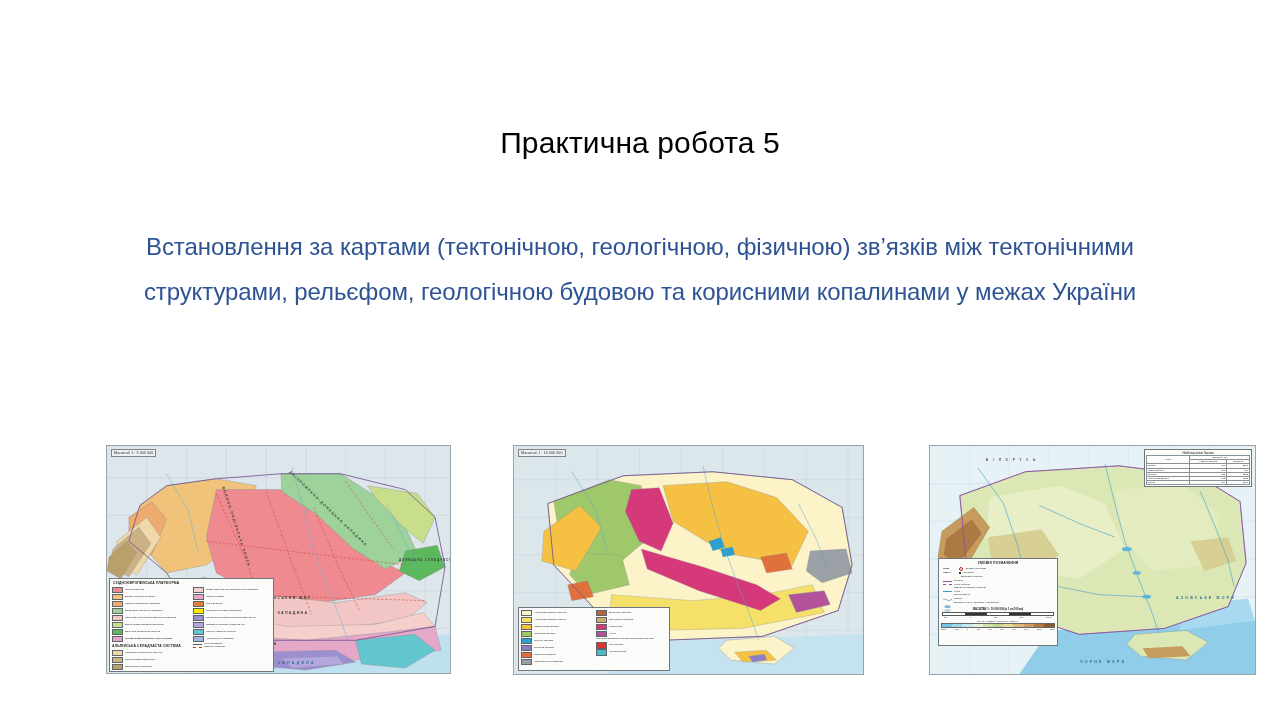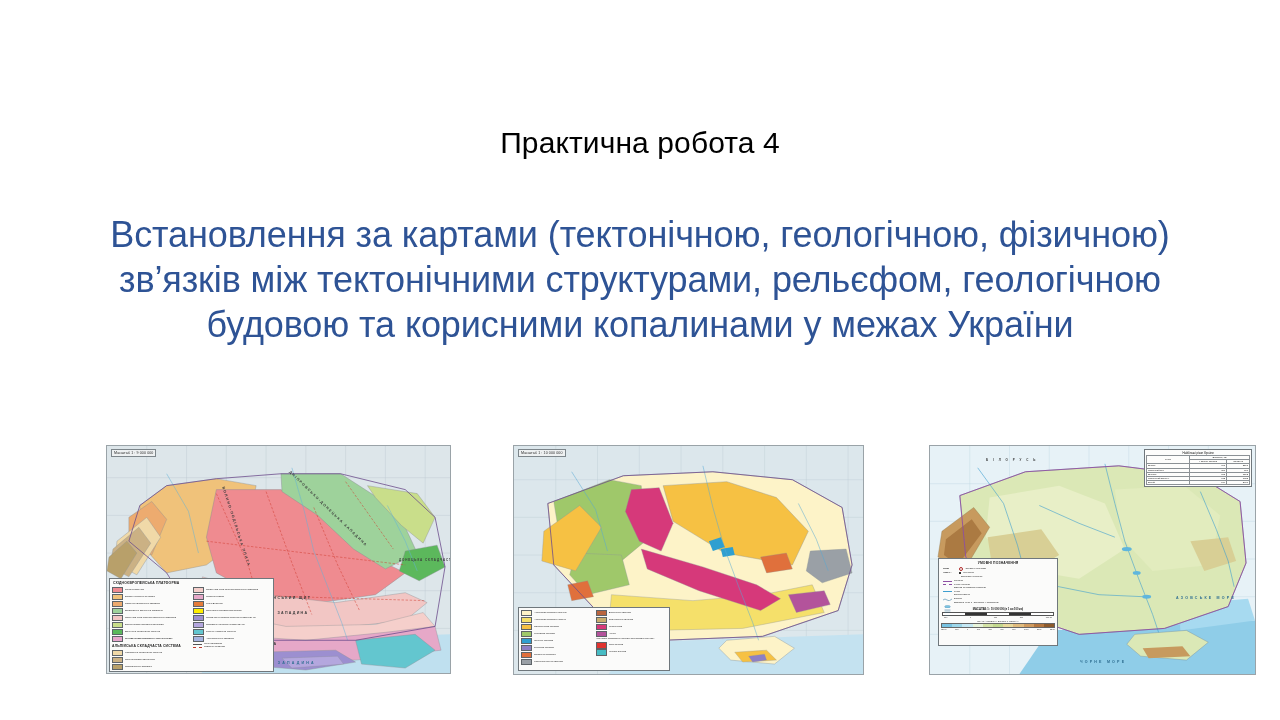--- a/index.html
+++ b/index.html
@@ -26,24 +26,24 @@
     font-size: 30px;
     line-height: 38px;
     color: #000000;
     font-weight: 400;
     letter-spacing: .1px;
   }
 
   .slide-subtitle {
     position: absolute;
     left: 80px;
-    top: 212px;
+    top: 224px;
     width: 1120px;
     text-align: center;
-    font-size: 36px;
+    font-size: 24px;
     line-height: 45px;
     color: #2e5395;
     font-weight: 400;
     letter-spacing: -.1px;
   }
 
   
   .map-row {
     position: absolute;
     left: 0;
@@ -176,21 +176,21 @@
     font-weight: 600;
     pointer-events: none;
   }
   .map-label.sea { color:#2f6f92; letter-spacing: 2.2px; }
   .map-label.small { font-size: 3px; letter-spacing: .9px; }
   .map-label.rot-v { transform-origin: 0 0; }
 </style>
 </head>
 <body>
 
-<div class="slide-heading">Практична робота 4</div>
+<div class="slide-heading">Практична робота 5</div>
 
 <div class="slide-subtitle">Встановлення за картами (тектонічною, геологічною, фізичною) зв’язків між тектонічними структурами, рельєфом, геологічною будовою та корисними копалинами у межах України</div>
 
 <div class="map-row">
 
   <figure class="map-figure" id="map-tectonic">
     <div class="map-canvas">
       <svg viewBox="0 0 345 229" preserveAspectRatio="none">
         <rect x="0" y="0" width="345" height="229" fill="#dde6ea"></rect>
 

